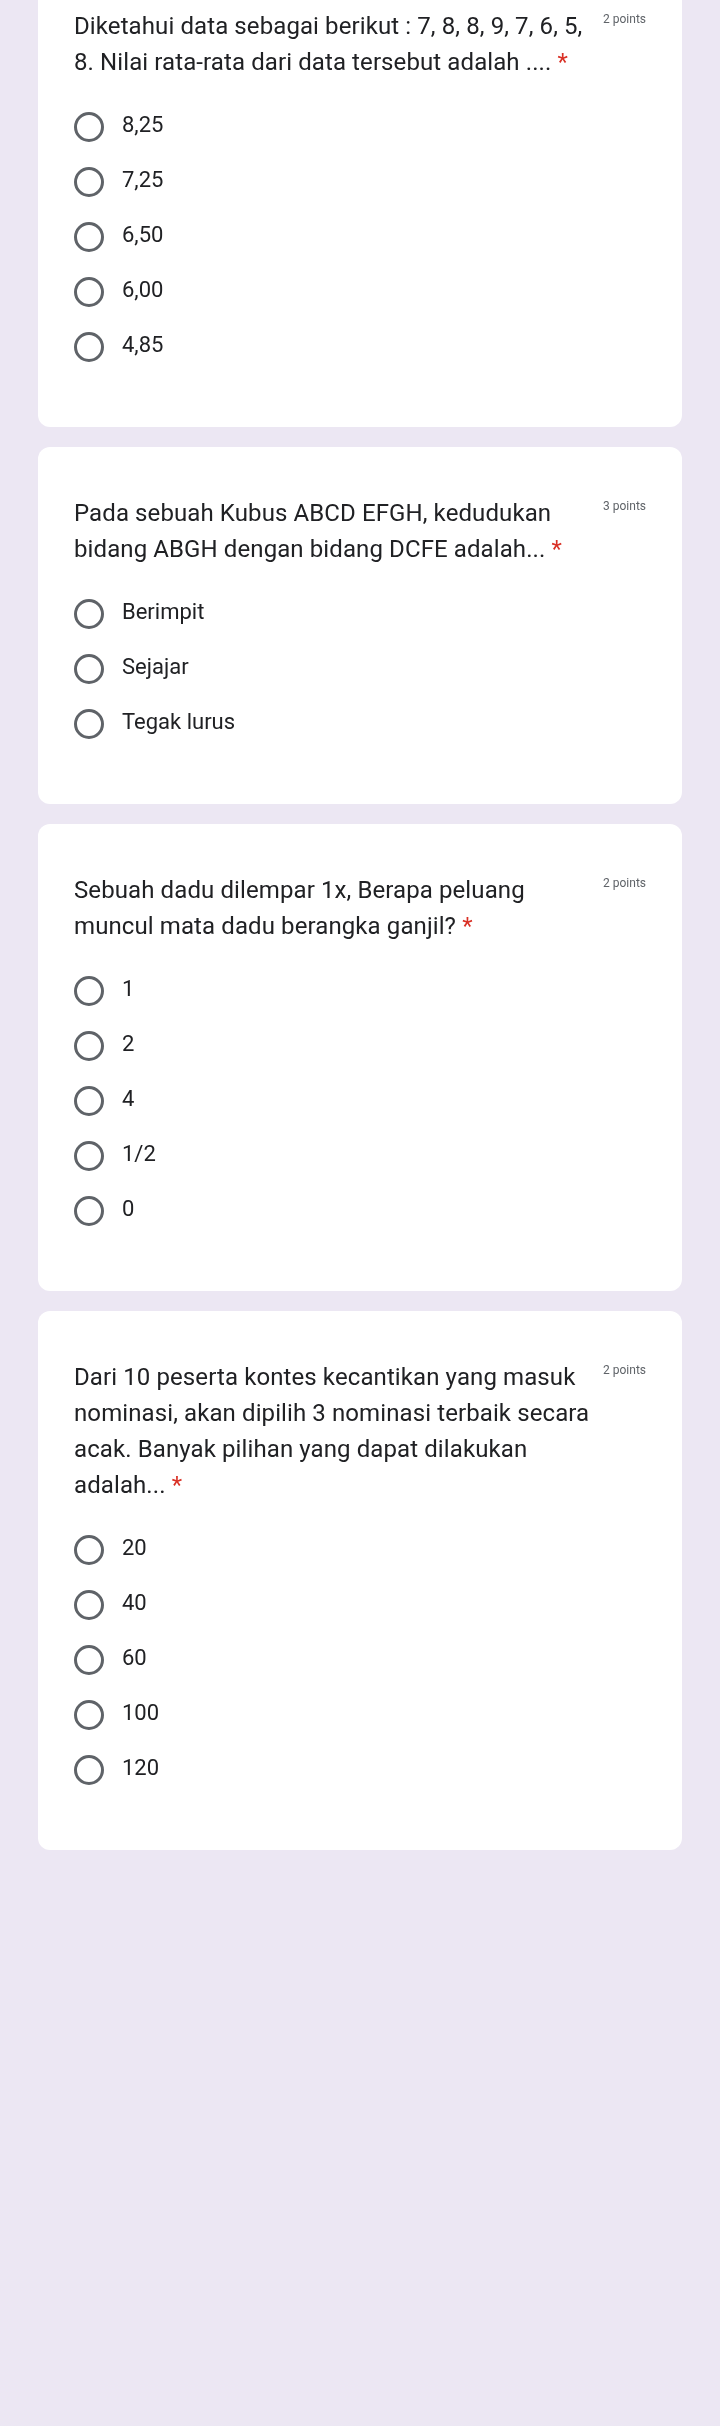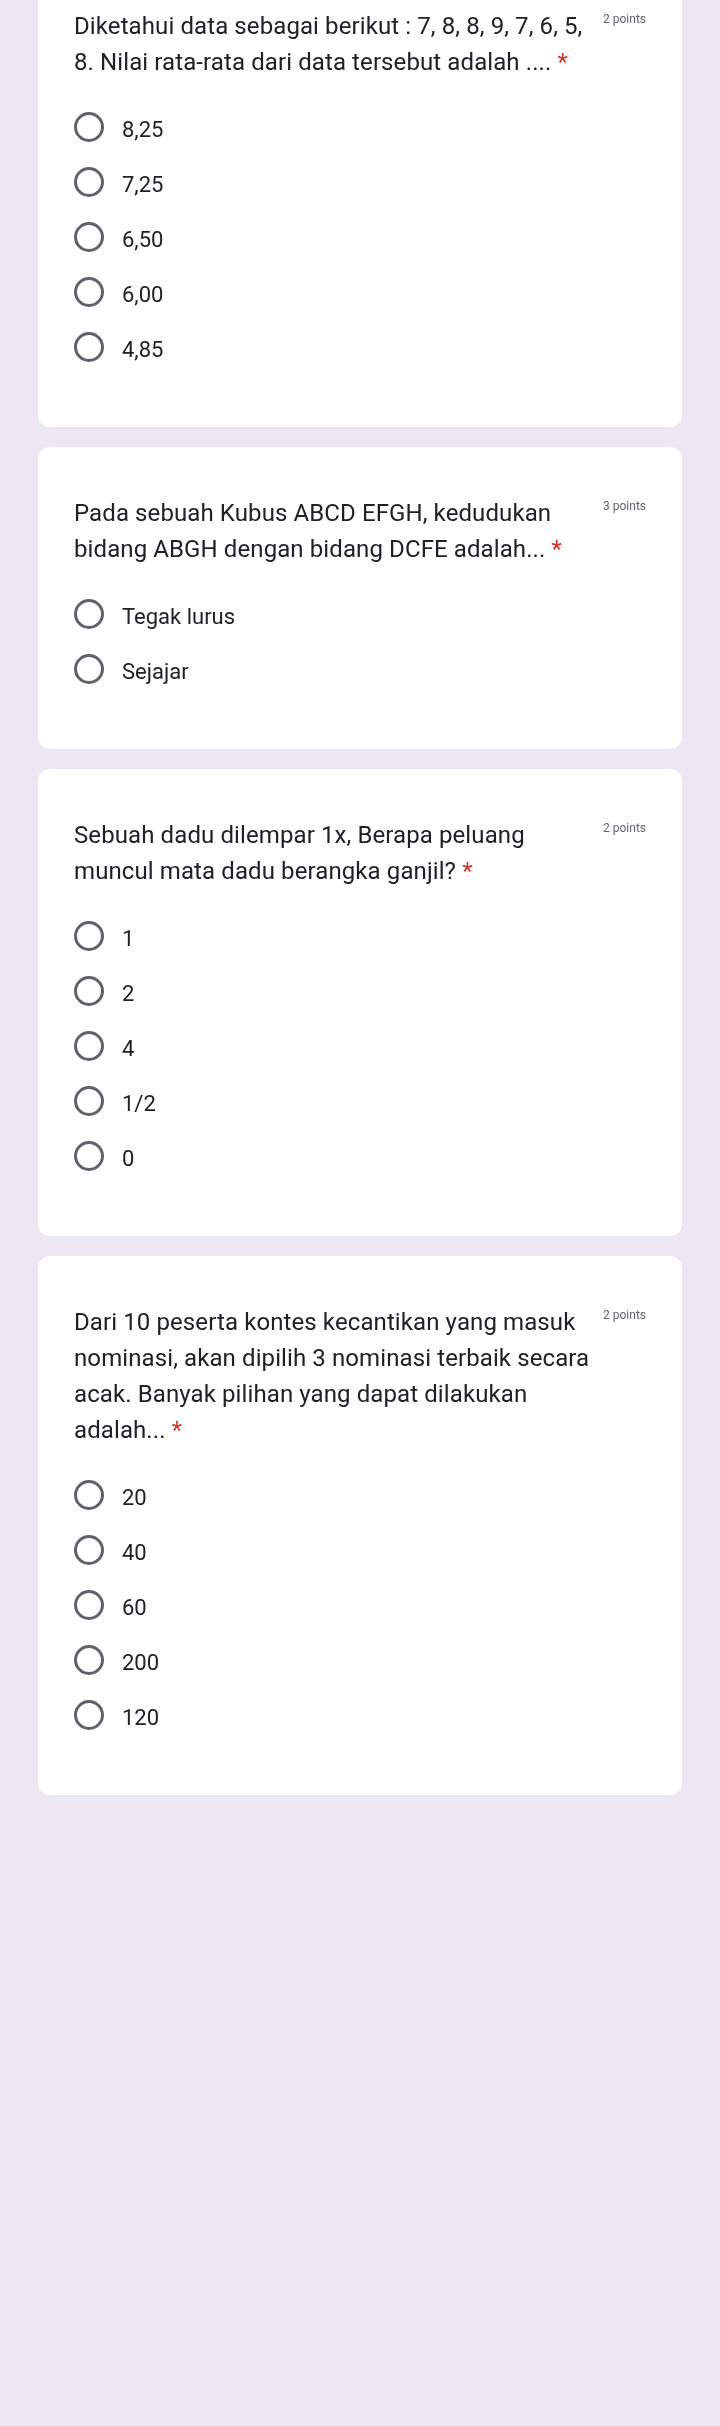--- a/index.html
+++ b/index.html
@@ -30,21 +30,21 @@
   }
   .req { color: #d93025; }
   .points {
     color: #5f6368;
     font-size: 12px;
     white-space: nowrap;
     padding-top: 4px;
   }
   .option {
     display: flex;
-    align-items: flex-end;
+    align-items: flex-start;
     gap: 18px;
     margin: 25px 0;
   }
   .radio {
     width: 30px;
     height: 30px;
     border: 3px solid #5f6368;
     border-radius: 50%;
     flex: none;
   }
@@ -83,25 +83,29 @@
     </div>
 </div>
 
 <div class="card">
   <div class="q-head">
     <div class="q-text"><span>Pada sebuah Kubus ABCD EFGH, kedudukan bidang ABGH dengan bidang DCFE adalah...</span> <span class="req">*</span></div>
     <div class="points">3 points</div>
   </div>
   <div class="option">
       <span class="radio"></span>
-      <span class="opt-label">Tegak lurus</span>
+      <span class="opt-label">Berimpit</span>
     </div>
   <div class="option">
       <span class="radio"></span>
       <span class="opt-label">Sejajar</span>
+    </div>
+  <div class="option">
+      <span class="radio"></span>
+      <span class="opt-label">Tegak lurus</span>
     </div>
 </div>
 
 <div class="card">
   <div class="q-head">
     <div class="q-text"><span>Sebuah dadu dilempar 1x, Berapa peluang muncul mata dadu berangka ganjil?</span> <span class="req">*</span></div>
     <div class="points">2 points</div>
   </div>
   <div class="option">
       <span class="radio"></span>
@@ -137,19 +141,19 @@
   <div class="option">
       <span class="radio"></span>
       <span class="opt-label">40</span>
     </div>
   <div class="option">
       <span class="radio"></span>
       <span class="opt-label">60</span>
     </div>
   <div class="option">
       <span class="radio"></span>
-      <span class="opt-label">200</span>
+      <span class="opt-label">100</span>
     </div>
   <div class="option">
       <span class="radio"></span>
       <span class="opt-label">120</span>
     </div>
 </div>
 
 </body></html>

